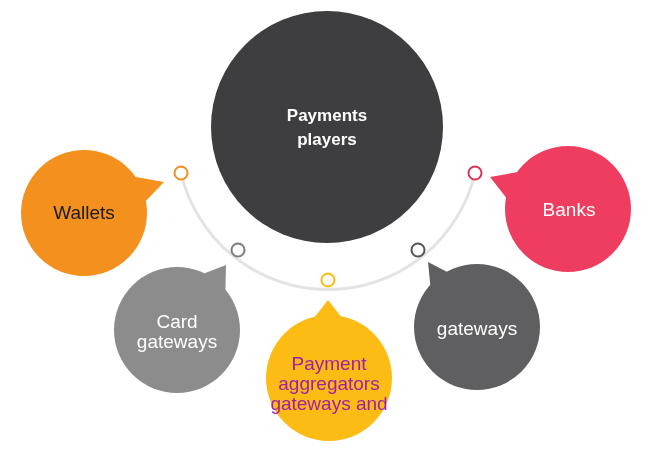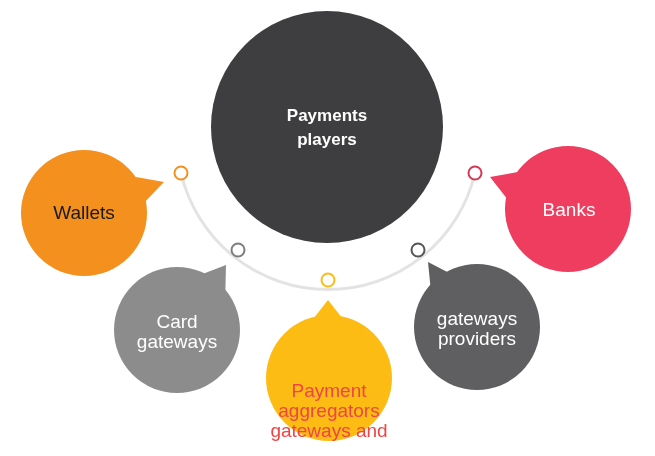--- a/index.html
+++ b/index.html
@@ -57,26 +57,25 @@
 
 <div class="label" style="left:24px;top:201px;width:120px;height:24px;color:#1a1a1a;">
   <span>Wallets</span>
 </div>
 
 <div class="label" style="left:117px;top:310px;width:120px;height:44px;color:#ffffff;flex-direction:column;text-align:center;">
   <span>Card</span>
   <span>gateways</span>
 </div>
 
-<div class="label" style="left:264px;top:352px;width:130px;height:64px;color:#ef4444;flex-direction:column;margin-top:27px;">
+<div class="label" style="left:264px;top:352px;width:130px;height:64px;color:#a21caf;flex-direction:column;">
   <span>Payment</span>
   <span>aggregators</span>
   <span>gateways and</span>
 </div>
 
 <div class="label" style="left:412px;top:297px;width:130px;height:64px;color:#ffffff;flex-direction:column;">
   <span>gateways</span>
-  <span>providers</span>
 </div>
 
 <div class="label" style="left:509px;top:198px;width:120px;height:24px;color:#ffffff;">
   <span>Banks</span>
 </div>
 
 </body></html>

